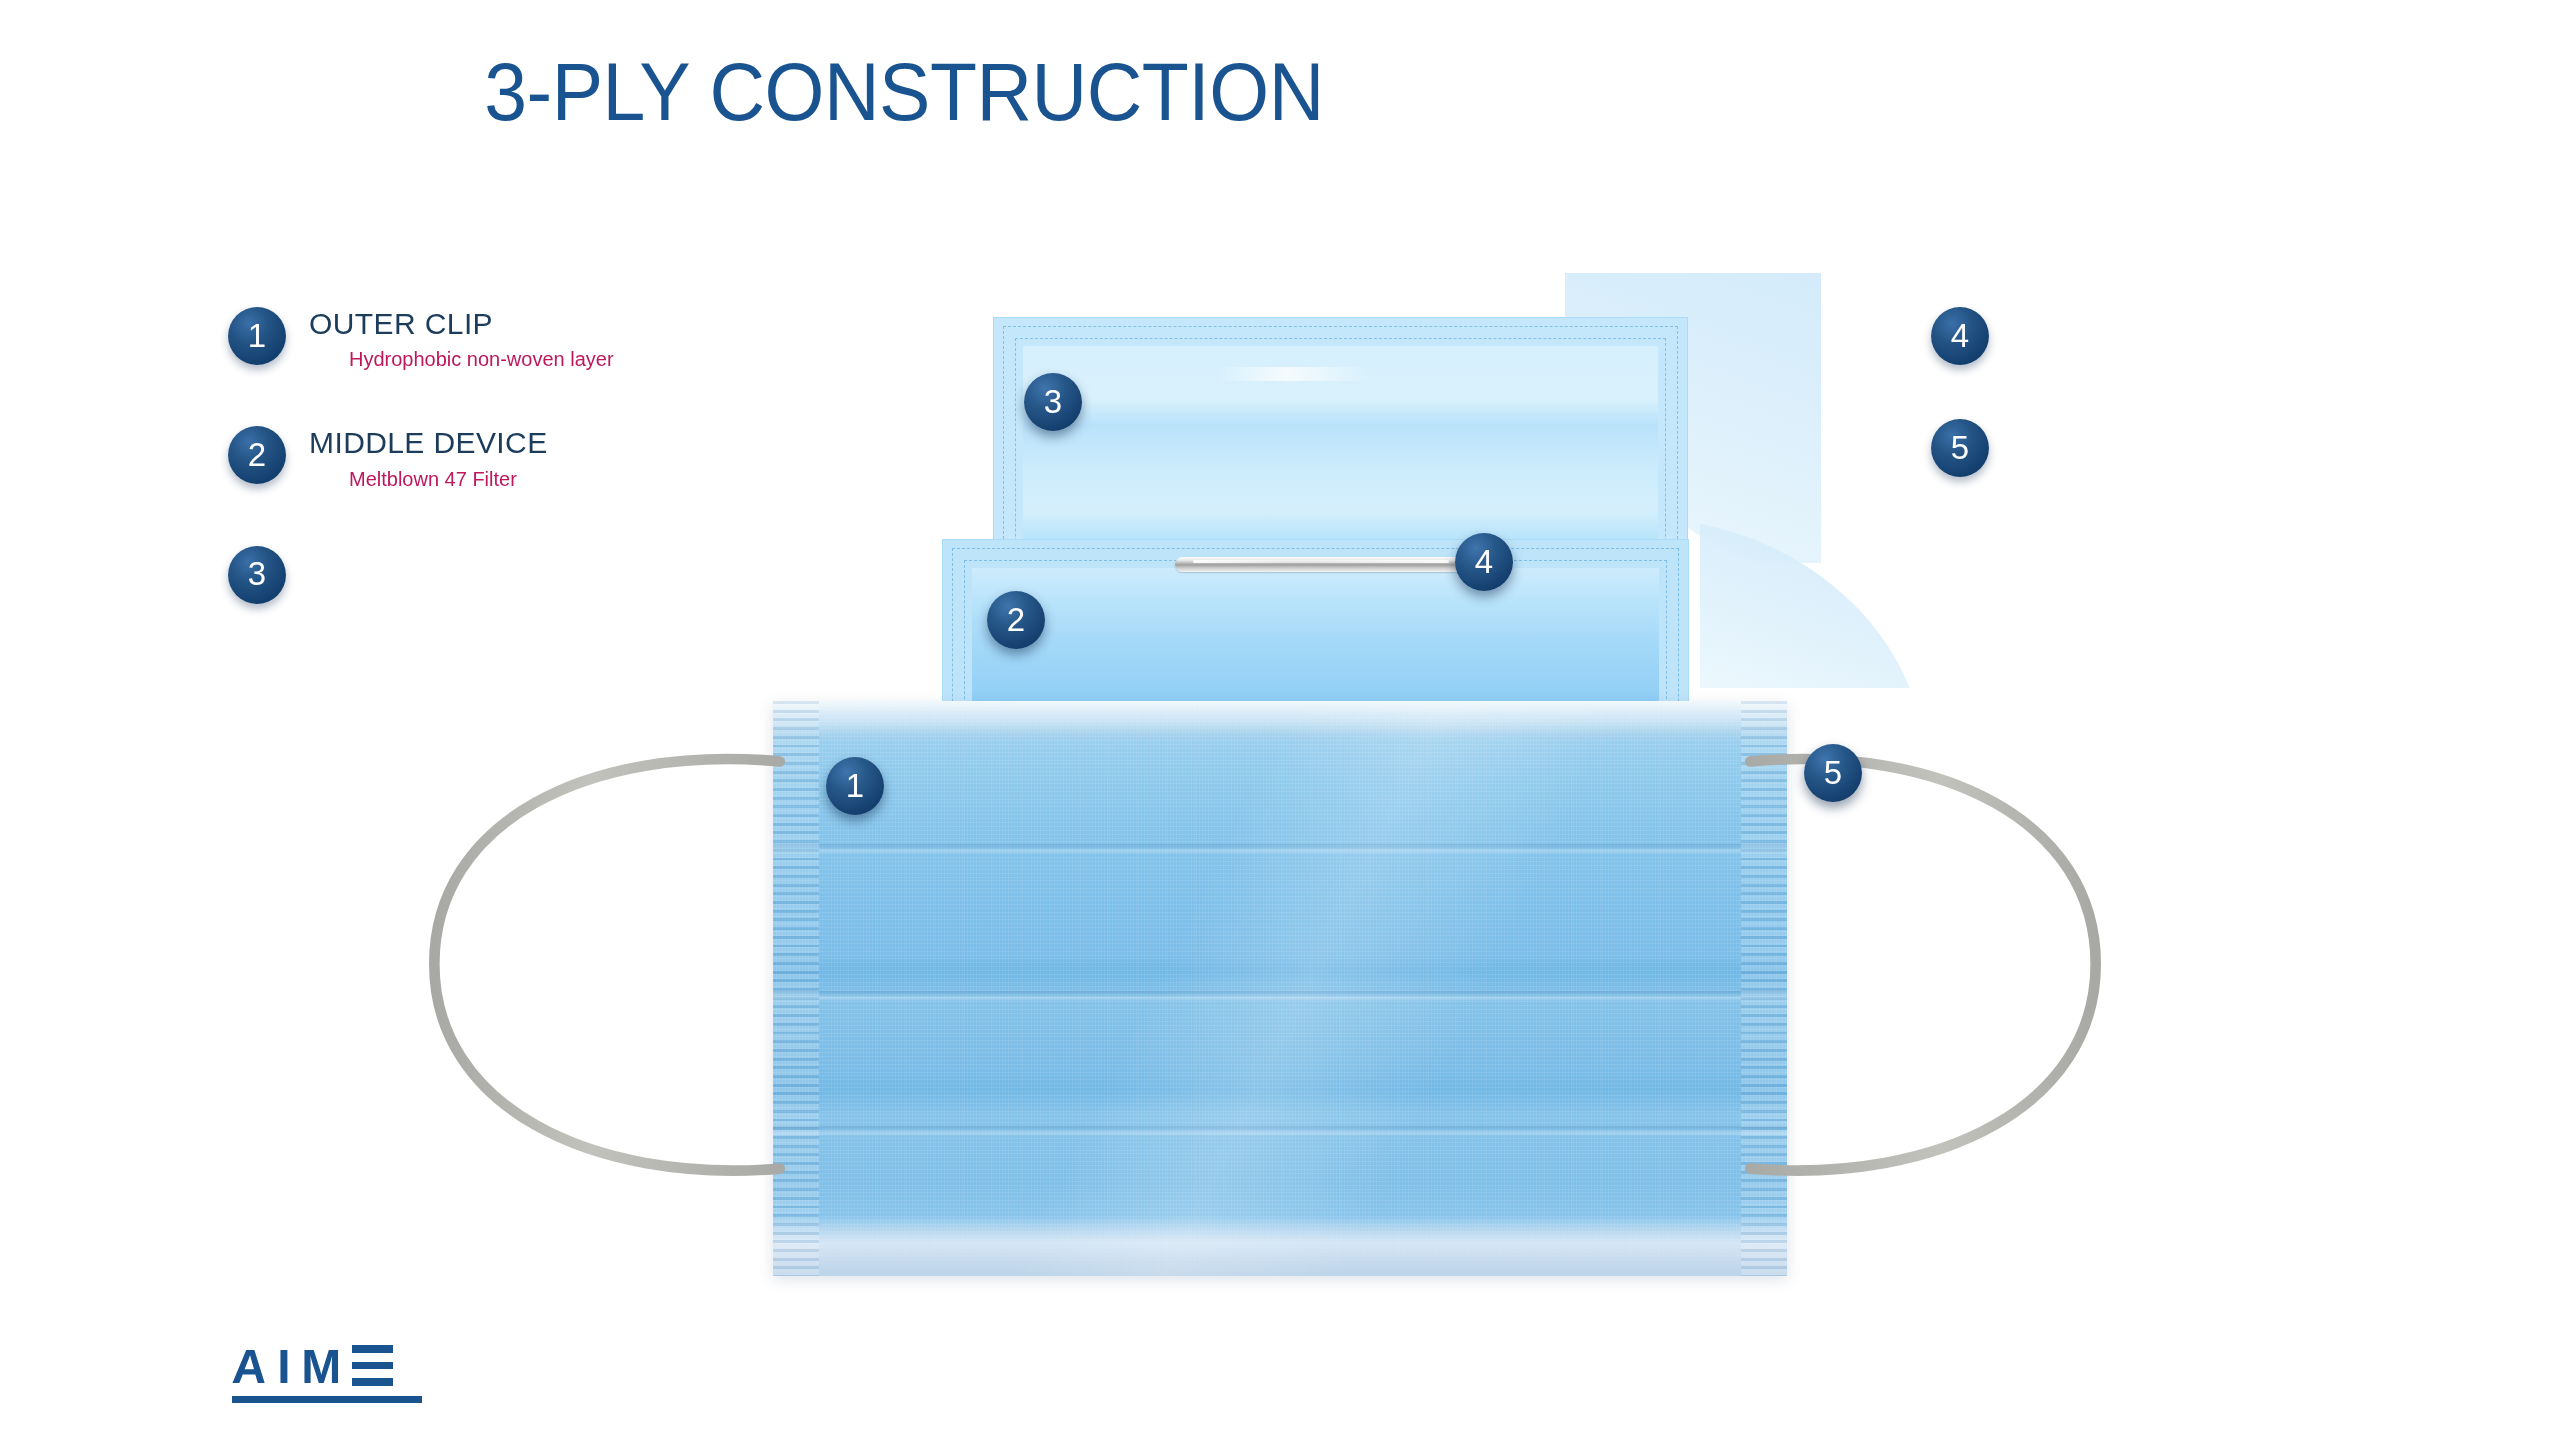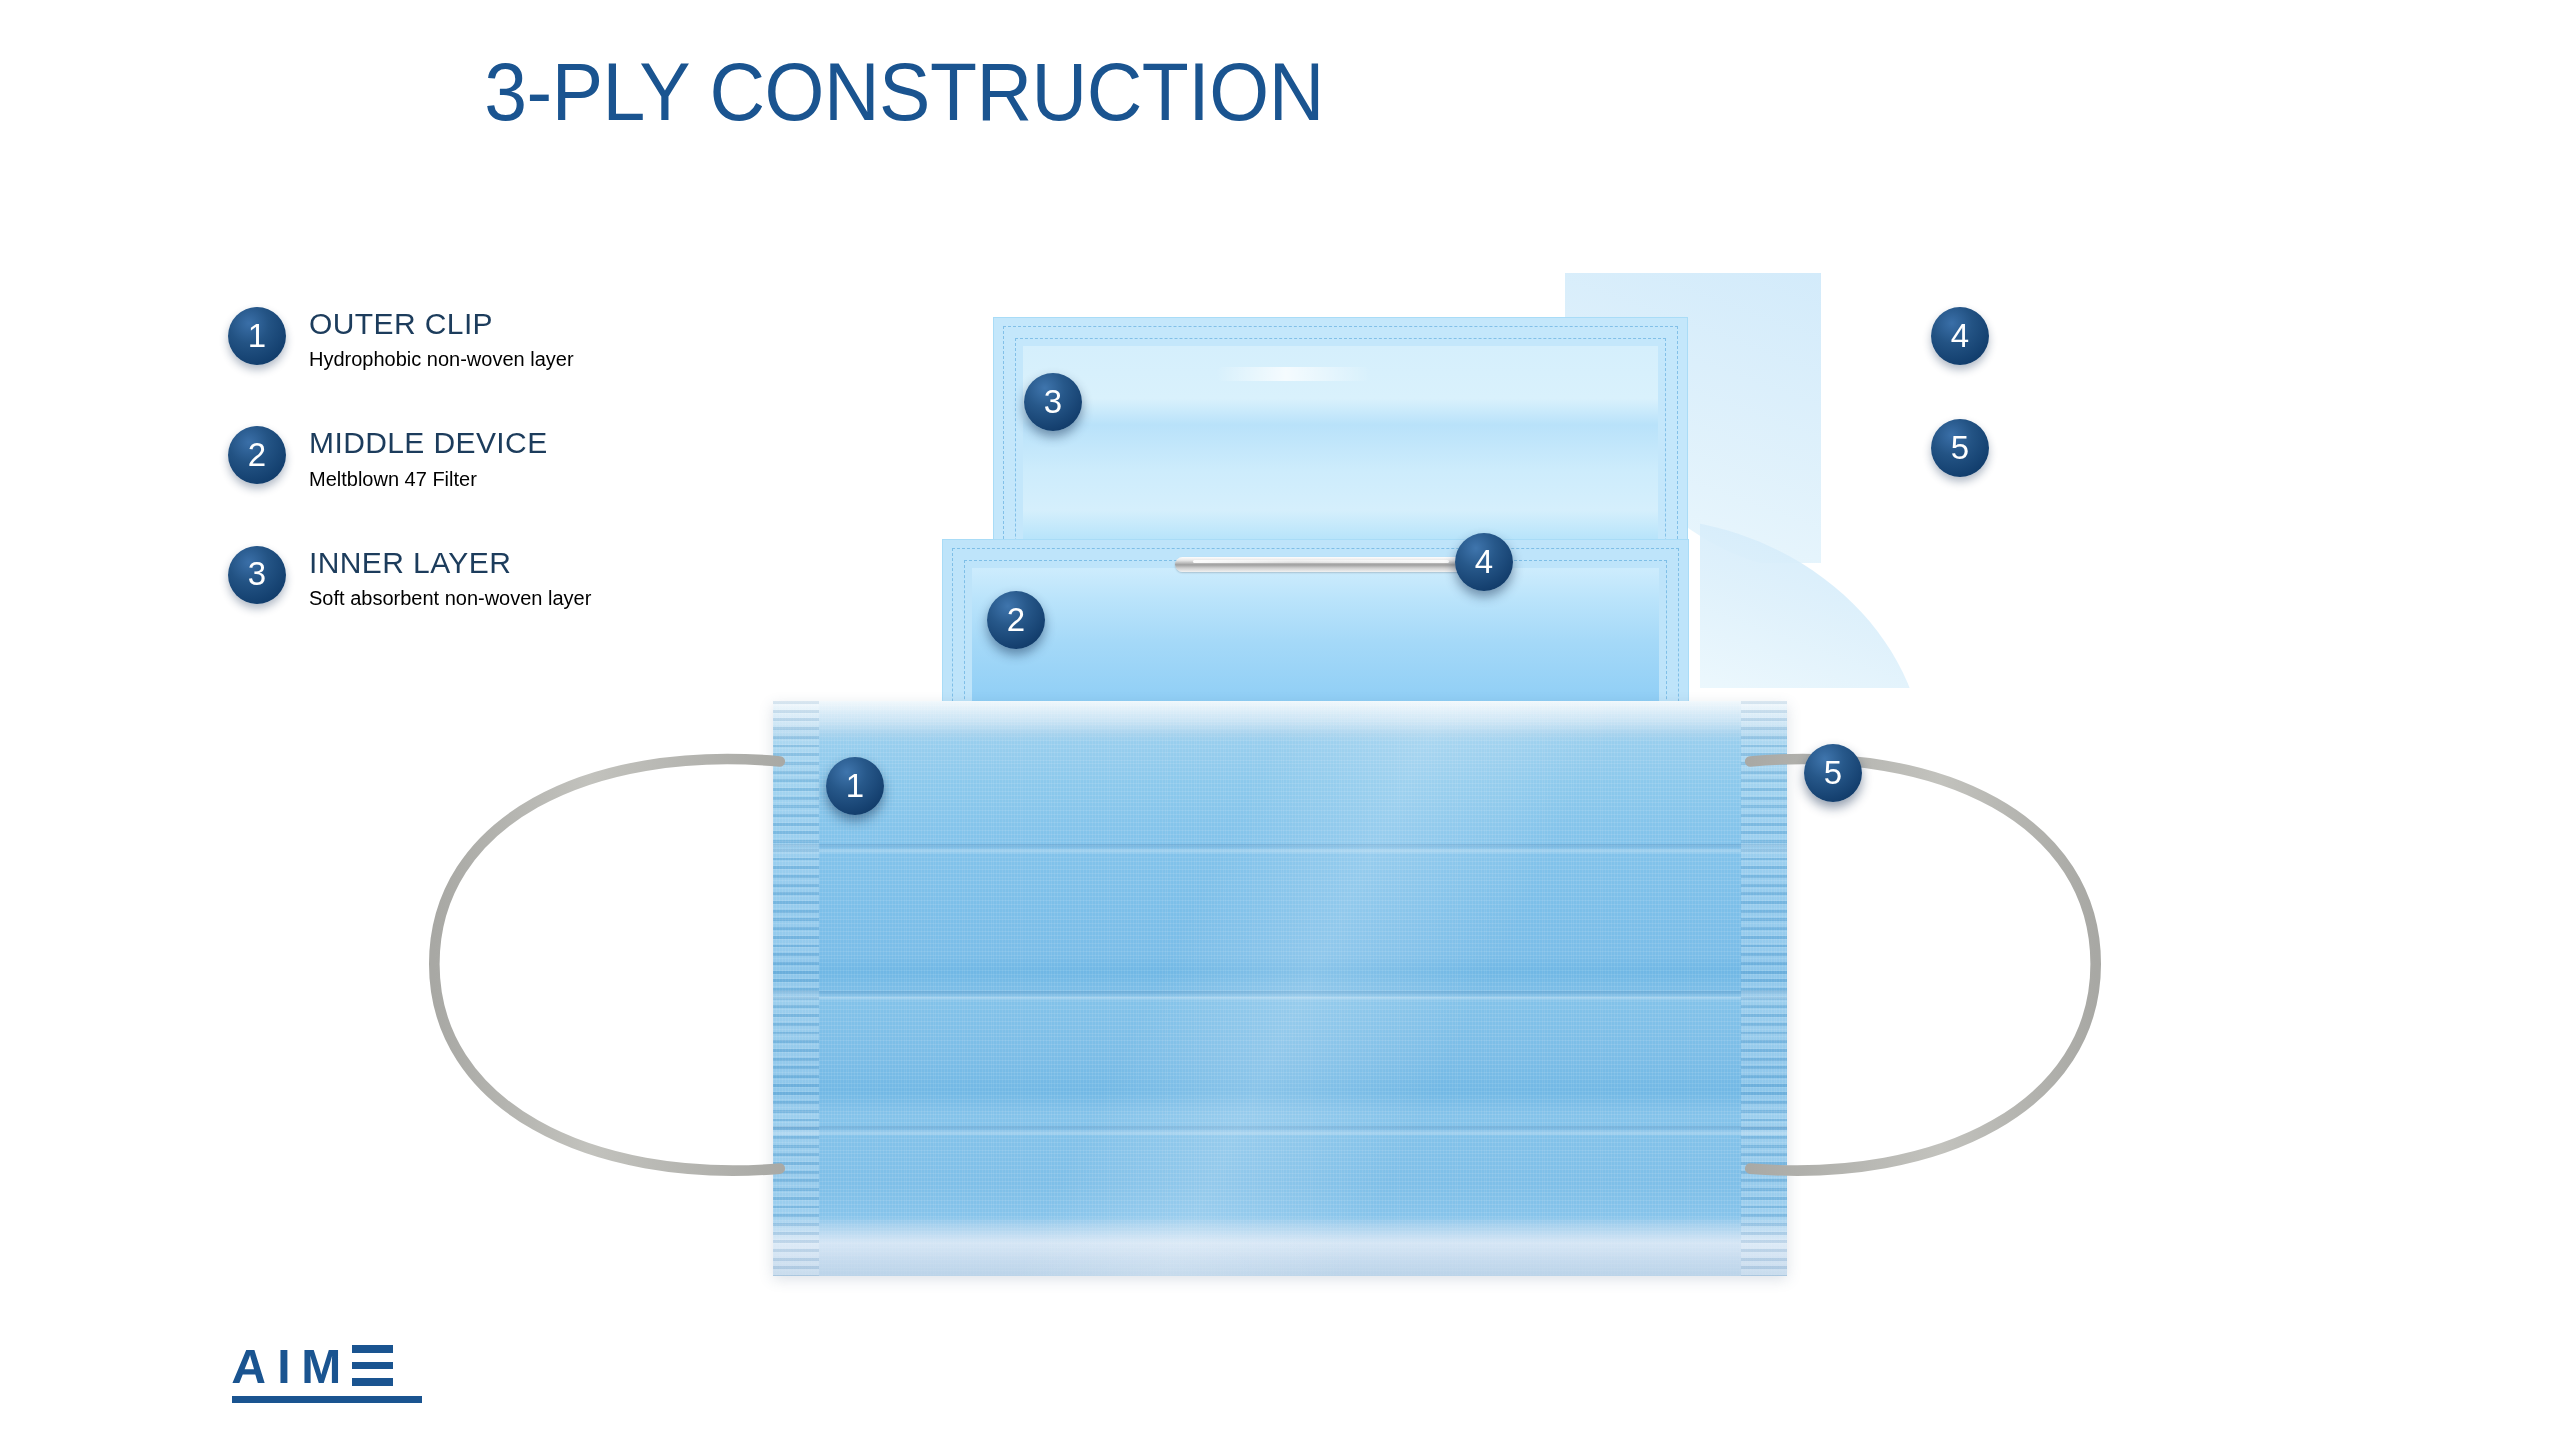--- a/index.html
+++ b/index.html
@@ -84,24 +84,25 @@
     font-size: 30px;
     font-weight: 400;
     color: #1c3c5c;
     letter-spacing: 0.4px;
     line-height: 1.08;
     white-space: nowrap;
   }
   .legend-desc {
     font-size: 20px;
     font-weight: 400;
-    color: #000000;
+    color: #be185d;
     line-height: 1.26;
     margin-top: 6.8px;
     max-width: 338px;
+    margin-left: 40px;
   }
 
   
   #illustration {
     position: absolute;
     left: 0;
     top: 0;
     width: 2576px;
     height: 1449px;
     pointer-events: none;
@@ -469,24 +470,20 @@
   <div class="legend-item">
     <div class="legend-badge">2</div>
     <div class="legend-text">
       <div class="legend-title">MIDDLE DEVICE</div>
       <div class="legend-desc">Meltblown 47 Filter</div>
     </div>
   </div>
 
   <div class="legend-item">
     <div class="legend-badge">3</div>
-    <div class="legend-text">
-      <div class="legend-title">INNER LAYER</div>
-      <div class="legend-desc">Soft absorbent non-woven layer</div>
-    </div>
   </div>
 
 </div>
 
 <div class="legend-col" id="legend-right">
 
   <div class="legend-item">
     <div class="legend-badge">4</div>
   </div>
 

